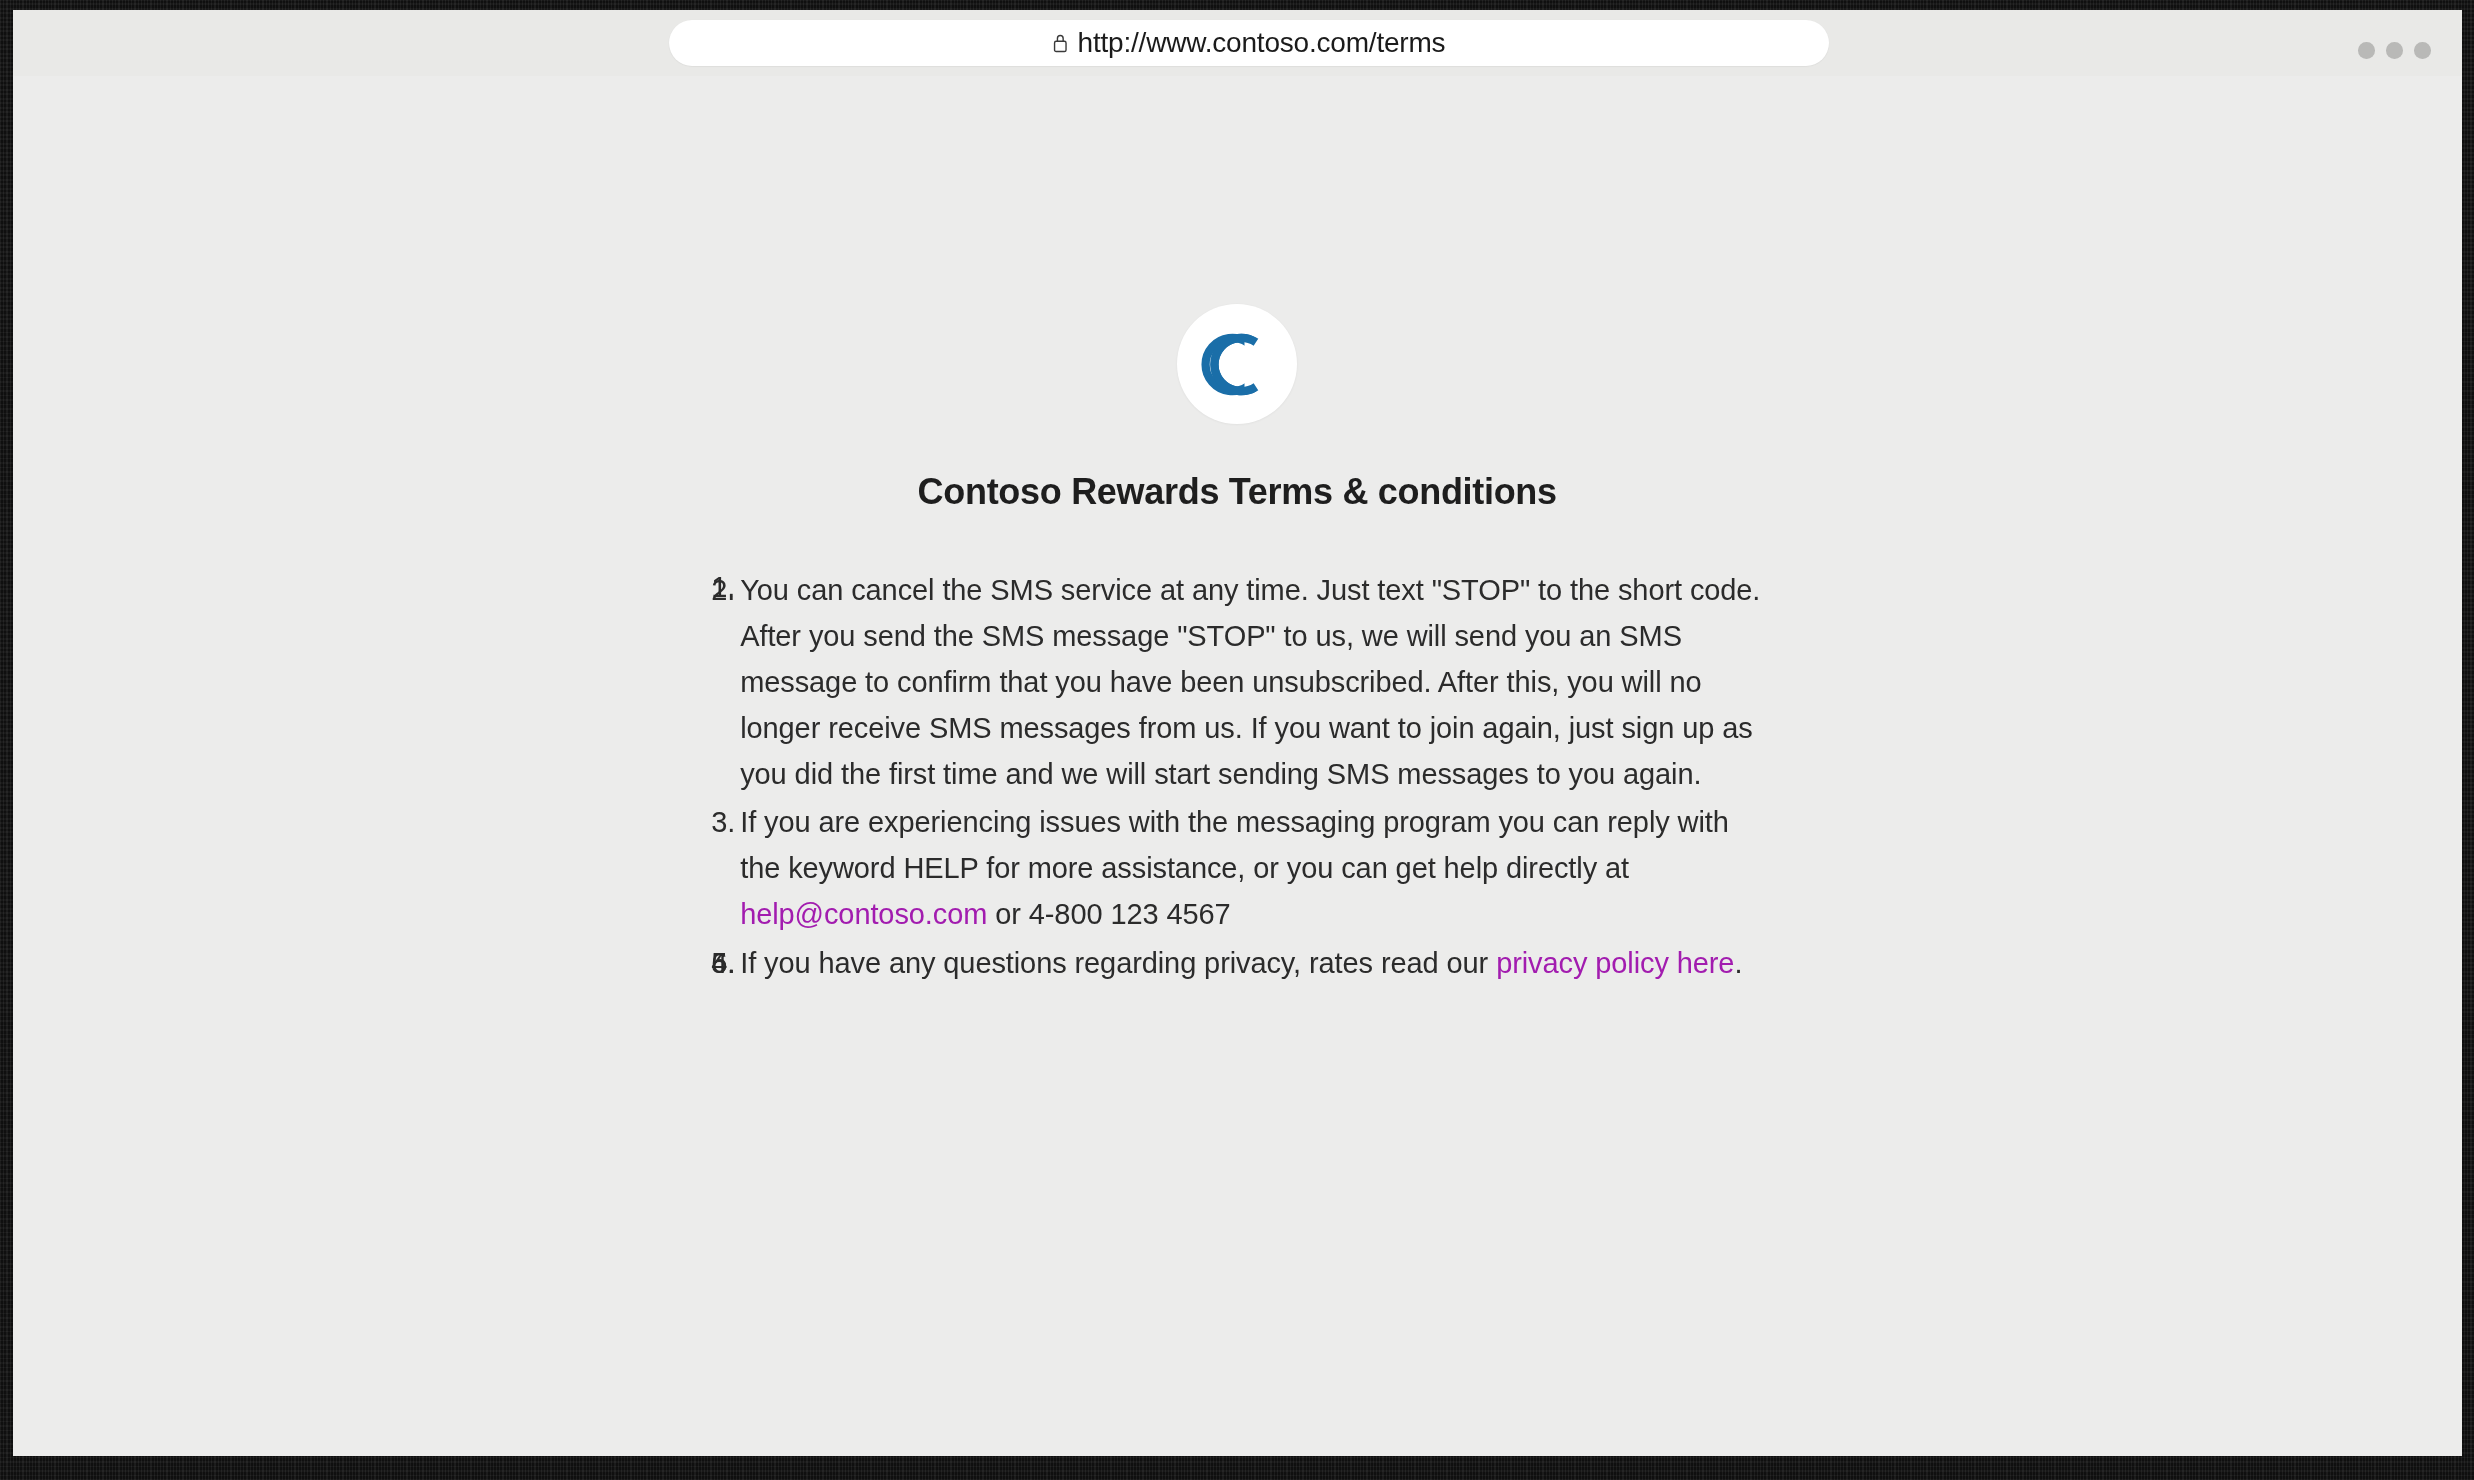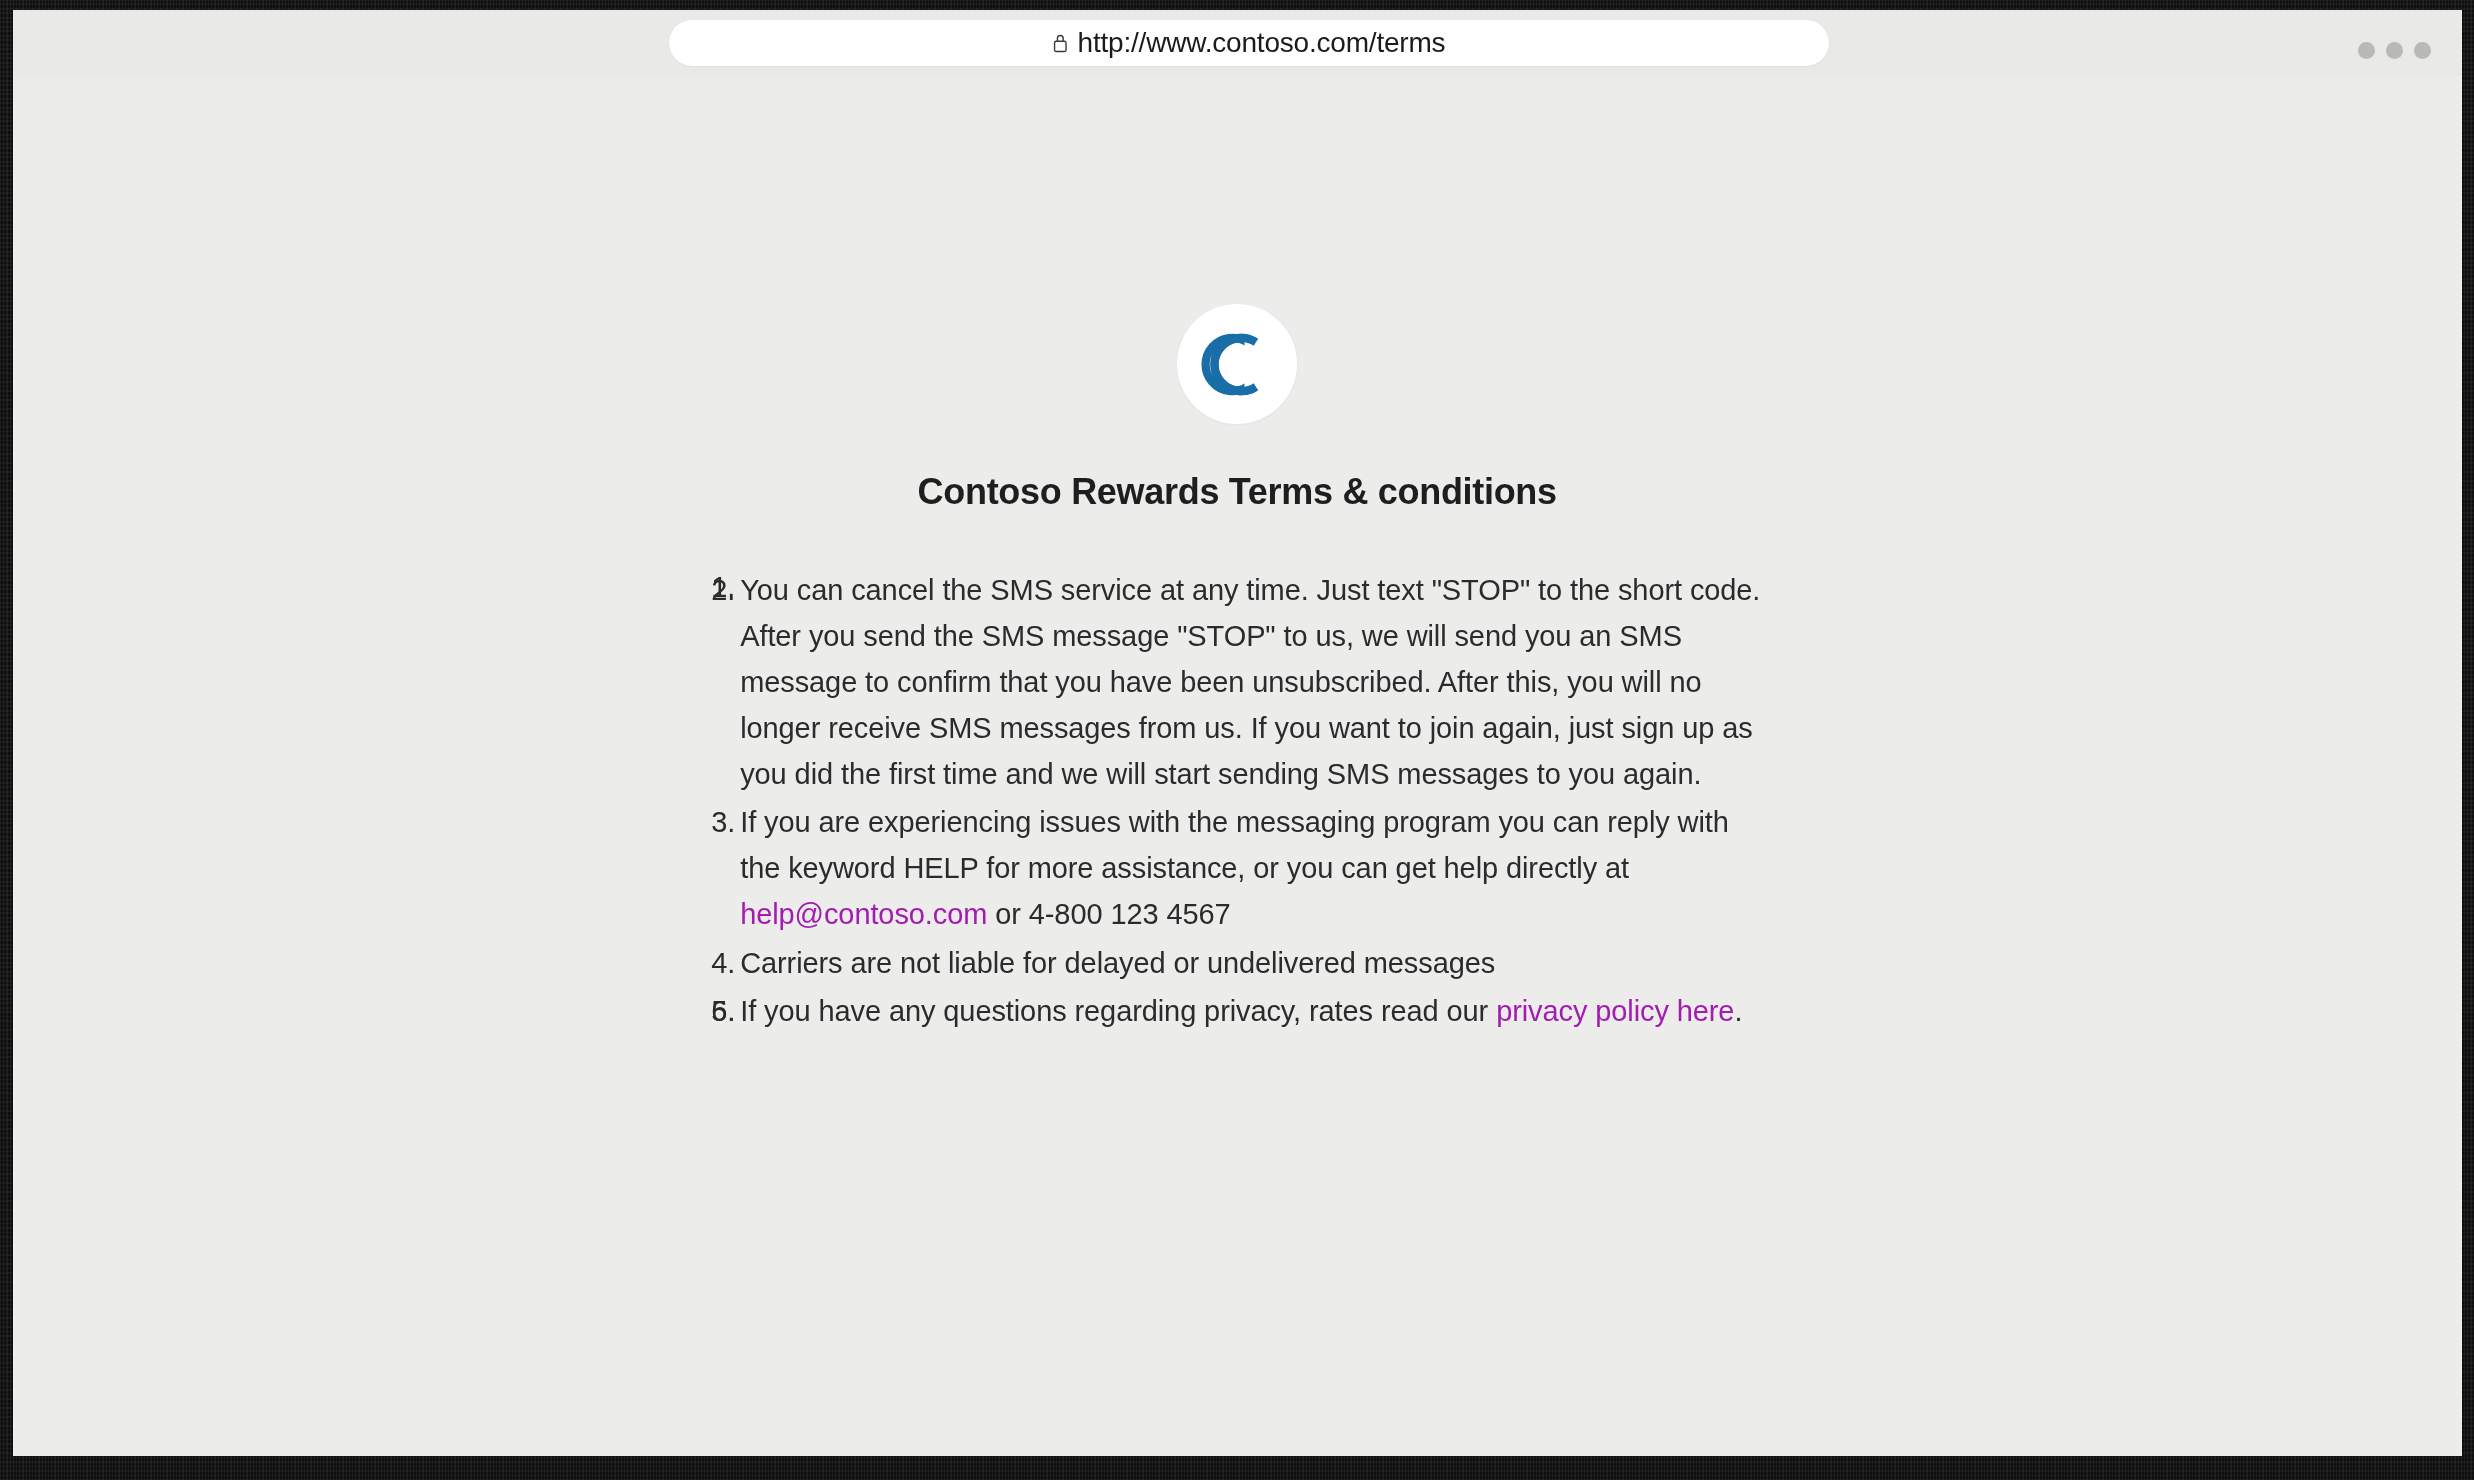--- a/index.html
+++ b/index.html
@@ -204,21 +204,20 @@
         <li>
           <span class="marker">2.</span>
           <span>You can cancel the SMS service at any time. Just text "STOP" to the short code. After you send the SMS message "STOP" to us, we will send you an SMS message to confirm that you have been unsubscribed. After this, you will no longer receive SMS messages from us. If you want to join again, just sign up as you did the first time and we will start sending SMS messages to you again.</span>
         </li>
         <li>
           <span class="marker">3.</span>
           <span>If you are experiencing issues with the messaging program you can reply with the keyword HELP for more assistance, or you can get help directly at </span><a class="link" href="#">help@contoso.com</a><span> or 4-800 123 4567</span>
         </li>
         <li>
           <span class="marker">4.</span>
-          <span>Carriers are not liable for delayed or undelivered messages</span>
         </li>
         <li>
           <span class="marker">5.</span>
         </li>
         <li>
           <span class="marker">6.</span>
           <span> If you have any questions regarding privacy, rates read our </span><a class="link" href="#">privacy policy here</a><span>.</span>
         </li>
       </ol>
 

